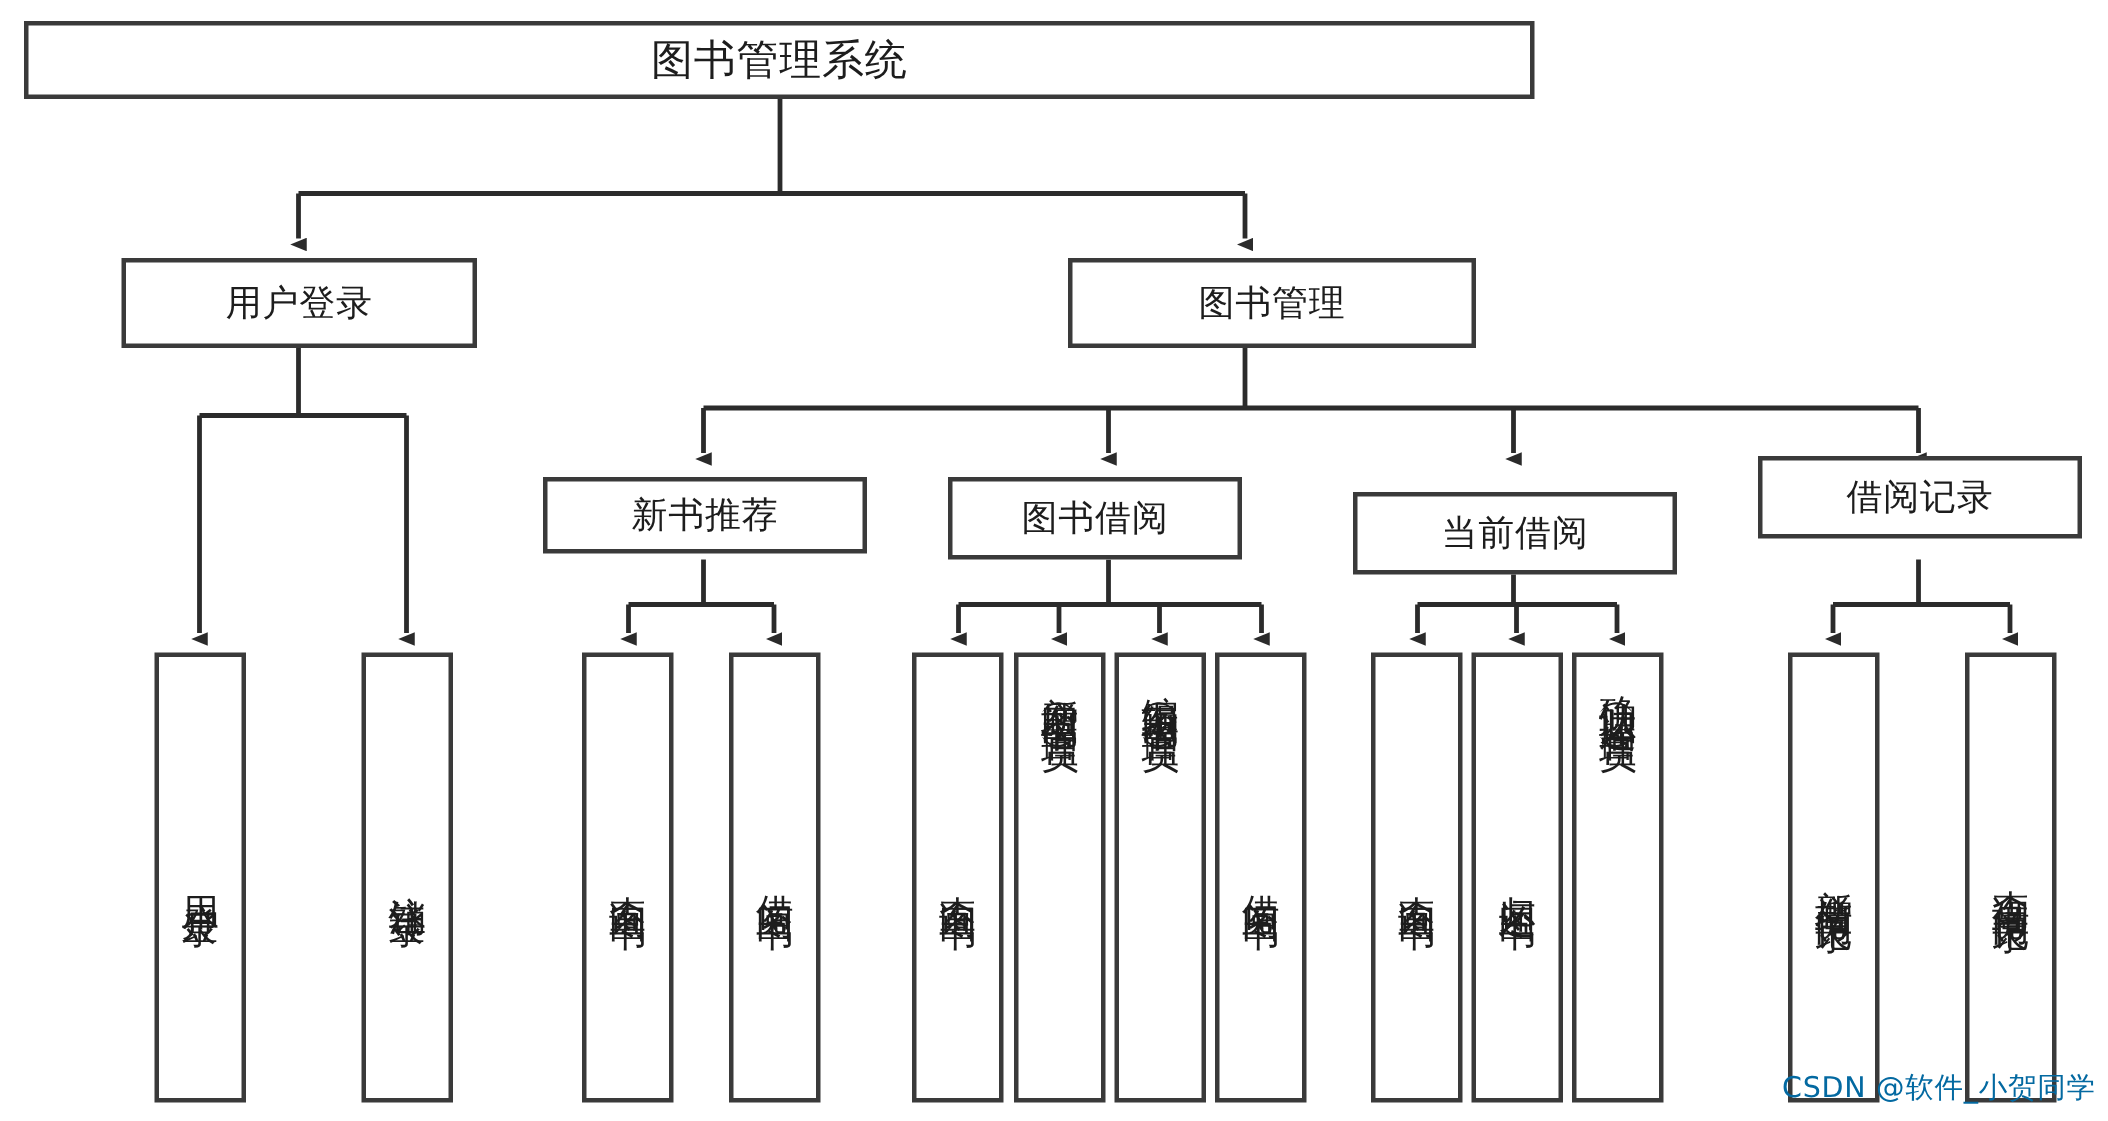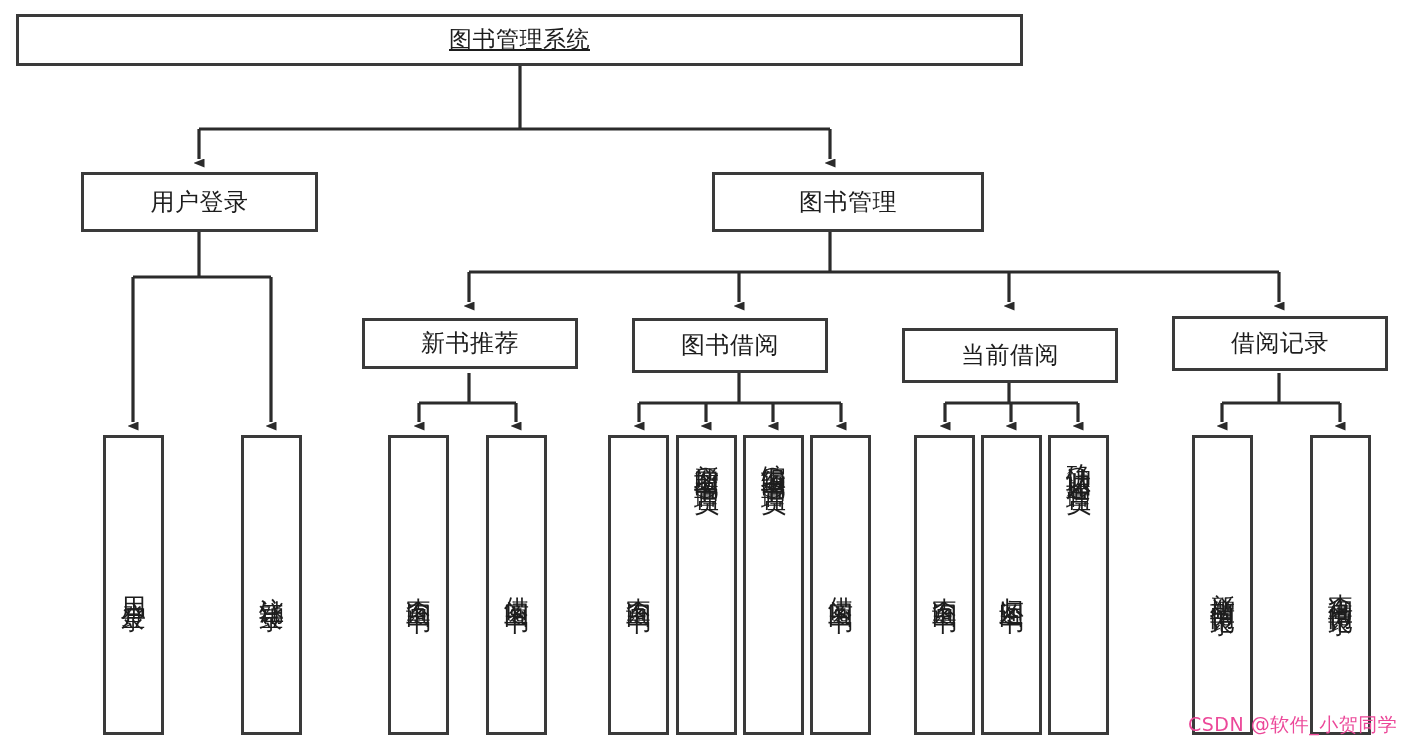--- a/index.html
+++ b/index.html
@@ -41,22 +41,21 @@
     text-align: center;
     line-height: 1.18;
     white-space: pre-line;
   }
   
   .node.horiz .label {
     font-size: 24px;
     letter-spacing: 0.5px;
   }
   .node.root .label {
-    font-size: 23px;
-    text-decoration: underline;
+    font-size: 28px;
   }
   
   .node.vert {
     align-items: flex-start;
     justify-content: center;
     padding-top: 6px;
   }
   .node.vert .label {
     writing-mode: vertical-rl;
     text-orientation: upright;
@@ -68,21 +67,21 @@
   
   .node.vert.short {
     align-items: center;
     padding-top: 0;
   }
   #watermark {
     position: absolute;
     left: 1188px;
     top: 712px;
     font-size: 19px;
-    color: #ec4899;
+    color: #0369a1;
     letter-spacing: 0.5px;
     white-space: nowrap;
     user-select: none;
   }
 </style>
 </head>
 <body>
 
 <div id="diagram-root">
 
@@ -149,21 +148,21 @@
 
   <div class="node horiz" style="left:362px; top:318px; width:216px; height:51px;">
     <span class="label">新书推荐</span>
   </div>
   <div class="node horiz" style="left:632px; top:318px; width:196px; height:55px;">
     <span class="label">图书借阅</span>
   </div>
   <div class="node horiz" style="left:902px; top:318px; width:216px; height:55px;margin-top:10px;">
     <span class="label">当前借阅</span>
   </div>
-  <div class="node horiz" style="left:1172px; top:316px; width:216px; height:55px;">
+  <div class="node horiz" style="left:1172px; top:304px; width:216px; height:55px;">
     <span class="label">借阅记录</span>
   </div>
 
   <div class="node vert short" style="left:103px; top:435px; width:61px; height:300px;">
     <span class="label">用户登录</span>
   </div>
   <div class="node vert short" style="left:241px; top:435px; width:61px; height:300px;">
     <span class="label">注销登录</span>
   </div>
 

